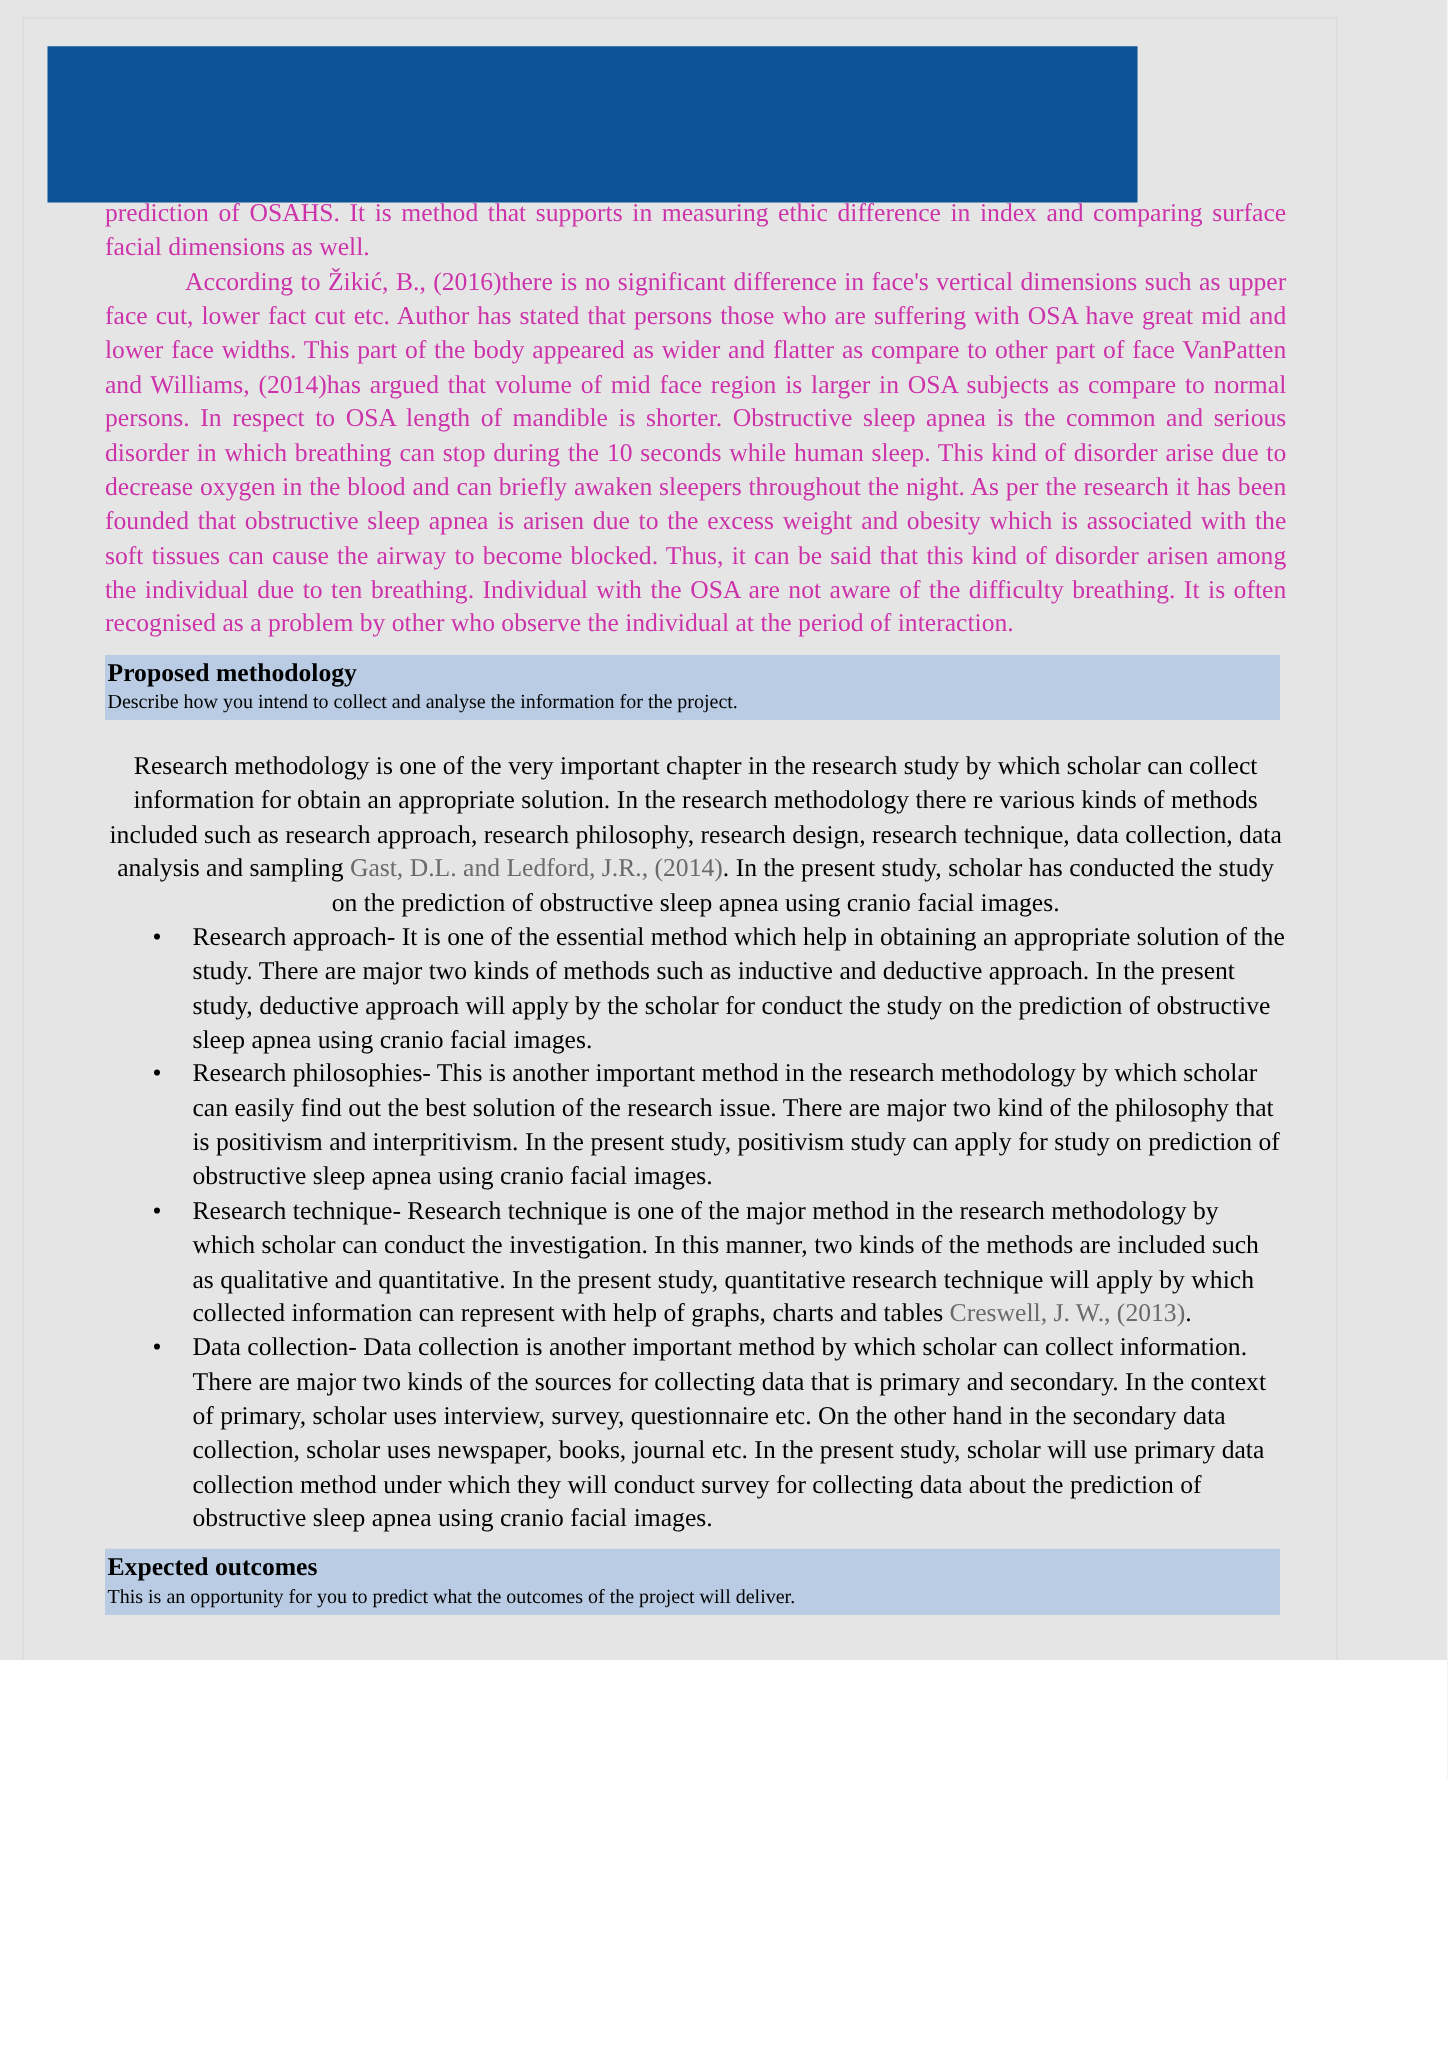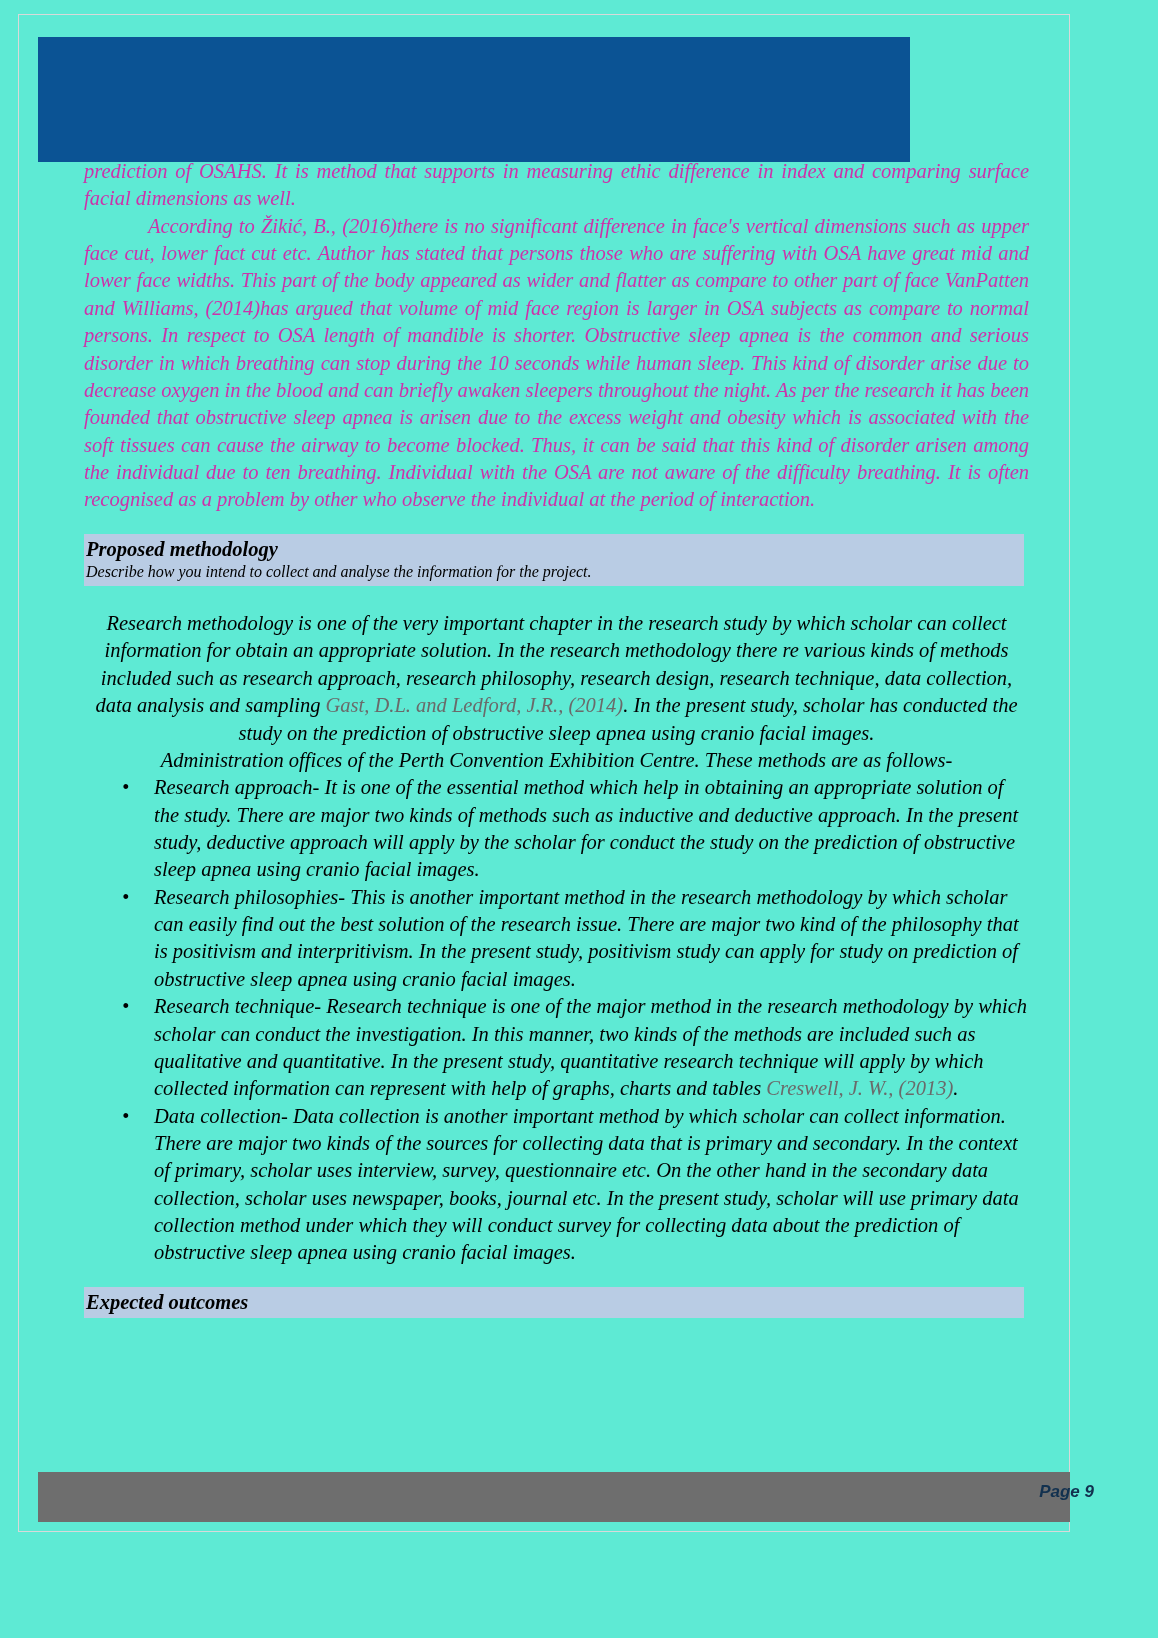--- a/index.html
+++ b/index.html
@@ -6,25 +6,24 @@
     margin: 0;
     padding: 0;
     background: #ffffff;
   }
   body {
     font-family: "Liberation Serif", "DejaVu Serif", serif;
   }
   .page {
     position: relative;
     width: 1158px;
-    height: 1638px;
-    background: #5eead4;
+    height: 1328px;
+    background: #e5e5e5;
     box-sizing: border-box;
     overflow: hidden;
-    font-style: italic;
   }
   
   .page-frame {
     position: absolute;
     left: 18px;
     top: 14px;
     width: 1052px;
     height: 1518px;
     border: 1px solid #d9d9d9;
     box-sizing: border-box;
@@ -55,21 +54,21 @@
     line-height: 1.335;
     text-align: justify;
     text-justify: inter-word;
   }
   .indent {
     text-indent: 64px;
   }
   .section-bar {
     background: #b9cce4;
     padding: 2px 0 3px 2px;
-    margin-top: 20px;
+    margin-top: 10px;
     width: 938px;
   }
   .section-bar .bar-title {
     font-size: 20.5px;
     font-weight: bold;
     color: #000000;
     line-height: 1.30;
   }
   .section-bar .bar-sub {
     font-size: 16px;
@@ -143,21 +142,20 @@
     <p class="pink-block">prediction of OSAHS. It is method that supports in measuring ethic difference in index and comparing surface facial dimensions as well.</p>
     <p class="pink-block indent">According to Žikić, B., (2016)there is no significant difference in face's vertical dimensions such as upper face cut, lower fact cut etc. Author has stated that persons those who are suffering with OSA have great mid and lower face widths. This part of the body appeared as wider and flatter as compare to other part of face VanPatten and Williams, (2014)has argued that volume of mid face region is larger in OSA subjects as compare to normal persons. In respect to OSA length of mandible is shorter. Obstructive sleep apnea is the common and serious disorder in which breathing can stop during the 10 seconds while human sleep. This kind of disorder arise due to decrease oxygen in the blood and  can briefly awaken sleepers throughout the night. As per the research it has been founded that  obstructive sleep apnea is  arisen due to the excess weight and obesity which is associated with the soft tissues can cause the airway to become blocked. Thus, it can be said that this kind of  disorder arisen among the individual due to ten  breathing. Individual with the OSA are not aware  of the difficulty breathing. It is often recognised as a problem by other who observe the individual at the period of interaction.</p>
 
     <div class="section-bar">
       <div class="bar-title">Proposed methodology</div>
       <div class="bar-sub">Describe how you intend to collect and analyse the information for the project.</div>
     </div>
 
     <p class="body-text gap-before"><span>Research methodology is one of the very important chapter in the research study by which scholar can collect information for obtain an appropriate solution. In the research methodology there re various kinds of methods included such as research approach, research philosophy, research design, research technique, data collection, data analysis and sampling </span><span class="cite">Gast, D.L. and Ledford, J.R., (2014)</span><span>. In the present study, scholar has  conducted the study on the prediction of obstructive sleep apnea using cranio facial images.</span></p>
 
-    <p class="body-text">Administration offices of the Perth Convention Exhibition Centre. These methods are as follows-</p>
 
     <ul class="bullets">
       <li>
         <span class="bullet-dot">•</span>
         <span>Research approach- It is one of the essential method which help in obtaining an appropriate solution of the study. There are major two kinds of methods such as inductive and deductive approach. In the present study, deductive approach will apply by the scholar for conduct the study on the prediction of obstructive sleep apnea using cranio facial images.</span>
       </li>
       <li>
         <span class="bullet-dot">•</span>
         <span>Research philosophies- This is another important method in the research methodology by which scholar can easily find out the best solution of the research issue. There are major two kind of the philosophy that is  positivism and interpritivism. In the present study,  positivism study can apply for  study on prediction of obstructive sleep apnea using cranio facial images.</span>
       </li>
@@ -166,20 +164,21 @@
         <span>Research technique- Research technique is one of the major method in the research methodology by which scholar can conduct the investigation. In this manner, two kinds of the methods are included such as qualitative and quantitative. In the present study, quantitative research technique will apply by which collected information can represent with help of graphs, charts and tables </span><span class="cite">Creswell, J. W., (2013)</span><span>.</span>
       </li>
       <li>
         <span class="bullet-dot">•</span>
         <span>Data collection- Data collection is another important  method by which scholar can collect information. There are major two kinds of the sources for collecting data that is primary and secondary. In the context of primary, scholar uses interview, survey, questionnaire etc. On the other hand in the secondary data collection, scholar uses newspaper, books, journal etc. In the present study, scholar will use primary data collection method under which they will conduct survey for collecting data about the prediction of obstructive sleep apnea using cranio facial images.</span>
       </li>
     </ul>
 
     <div class="section-bar">
       <div class="bar-title">Expected outcomes</div>
+      <div class="bar-sub">This is an opportunity for you to predict what the outcomes of the project will deliver.</div>
     </div>
 
   </div>
 
   <div class="footer-bar"></div>
   <div class="footer-page">Page 9</div>
 
 </div>
 
 </body></html>

